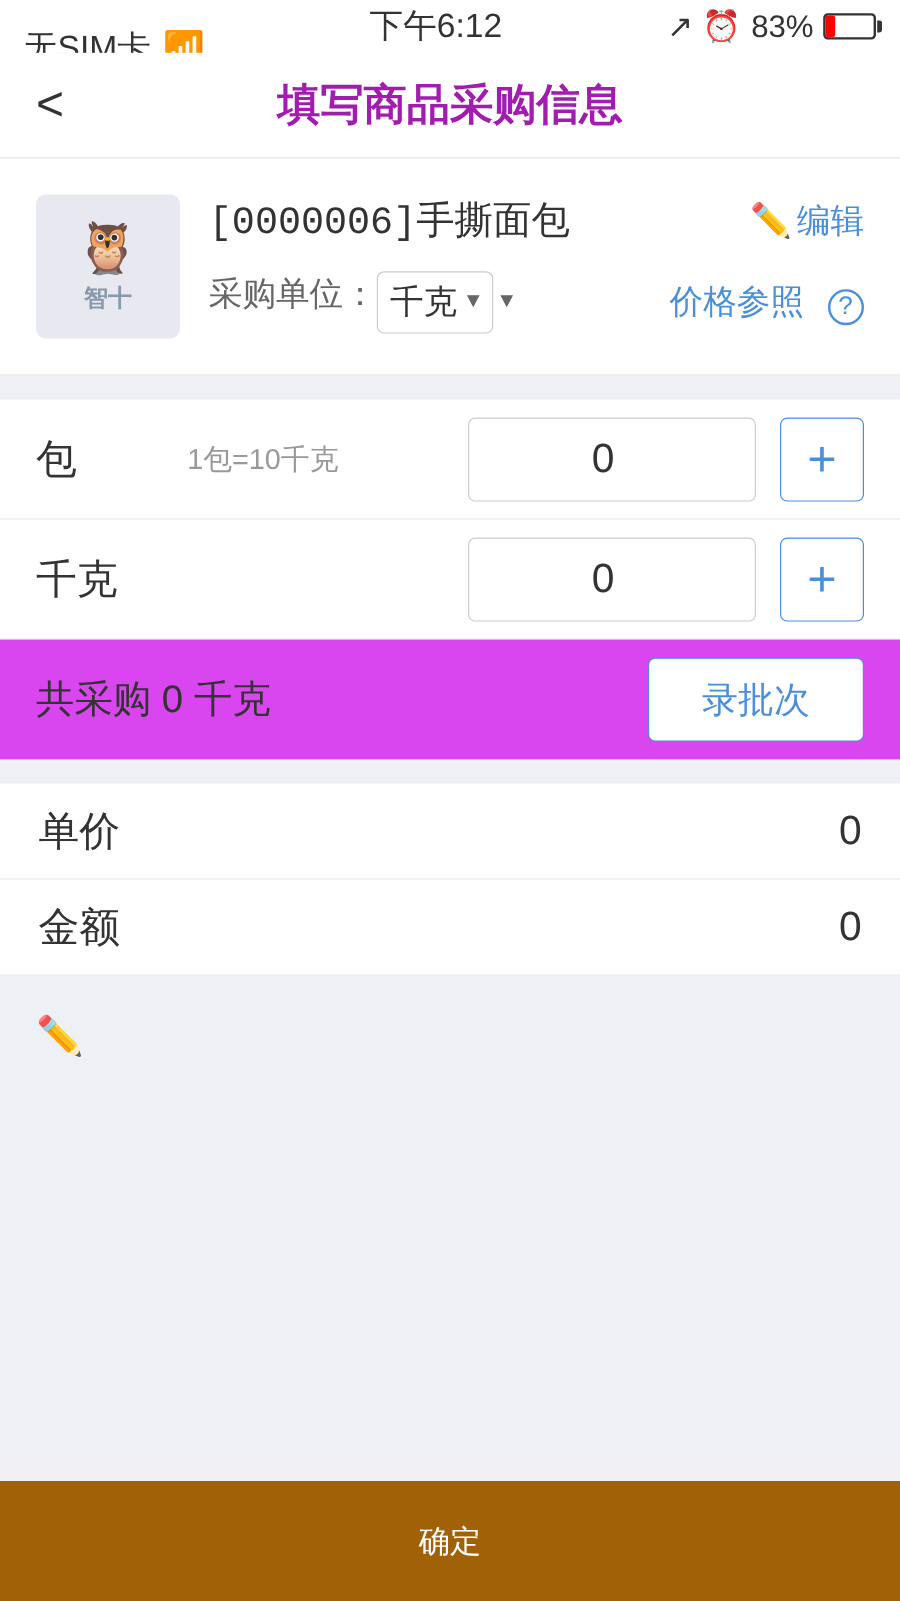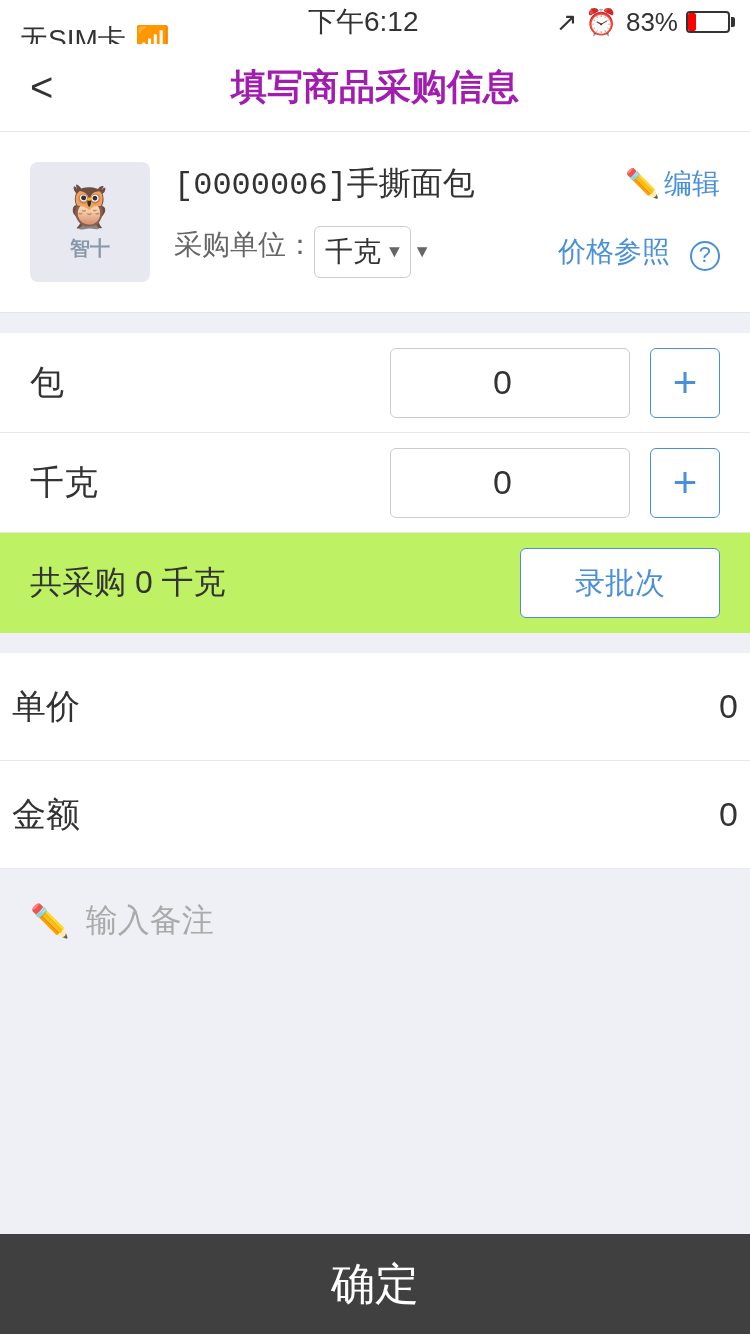--- a/index.html
+++ b/index.html
@@ -220,28 +220,28 @@
       cursor: pointer;
     }
 
     
     .summary-row {
       display: flex;
       align-items: center;
       justify-content: space-between;
       padding: 0 30px;
       height: 100px;
-      background: #bef264;
+      background: #d946ef;
     }
     .summary-text {
       font-size: 32px;
       color: #333;
     }
     .record-btn {
-      width: 200px;
+      width: 180px;
       height: 70px;
       border: 1px solid #4a90d9;
       border-radius: 6px;
       background: #fff;
       color: #4a90d9;
       font-size: 30px;
       display: flex;
       align-items: center;
       justify-content: center;
       cursor: pointer;
@@ -249,22 +249,22 @@
 
     
     .price-section {
       background: #fff;
       margin-top: 0;
     }
     .price-row {
       display: flex;
       align-items: center;
       justify-content: space-between;
-      padding: 0 12px;
-      height: 108px;
+      padding: 0 32px;
+      height: 80px;
       border-bottom: 1px solid #e8e8e8;
     }
     .price-label {
       font-size: 34px;
       color: #333;
     }
     .price-value {
       font-size: 34px;
       color: #333;
     }
@@ -294,23 +294,23 @@
       min-height: 300px;
     }
 
     
     .confirm-btn {
       position: fixed;
       bottom: 0;
       left: 0;
       width: 750px;
       height: 100px;
-      background: #404040;
+      background: #a16207;
       color: #fff;
-      font-size: 44px;
+      font-size: 26px;
       display: flex;
       align-items: center;
       justify-content: center;
       cursor: pointer;
       border: none;
     }
   </style>
 </head>
 <body>
 
@@ -367,20 +367,21 @@
     </div>
   </div>
 </div>
 
 <div class="section-separator"></div>
 
 <div class="input-section">
 
   <div class="input-row">
     <span class="input-label">包</span>
+    <span class="input-sublabel">1包=10千克</span>
     <div class="input-field-wrap">
       <input class="qty-input" type="number" value="0" style="">
       <div class="plus-btn">+</div>
     </div>
   </div>
 
   <div class="input-row">
     <span class="input-label">千克</span>
     <div class="input-field-wrap">
       <input class="qty-input" type="number" value="0" style="">
@@ -402,18 +403,17 @@
     <span class="price-value">0</span>
   </div>
   <div class="price-row">
     <span class="price-label">金额</span>
     <span class="price-value">0</span>
   </div>
 </div>
 
 <div class="note-section">
   <span class="note-icon">✏️</span>
-  <span class="note-placeholder">输入备注</span>
 </div>
 
 <div class="bottom-spacer"></div>
 
 <button class="confirm-btn">确定</button>
 
 </body></html>

